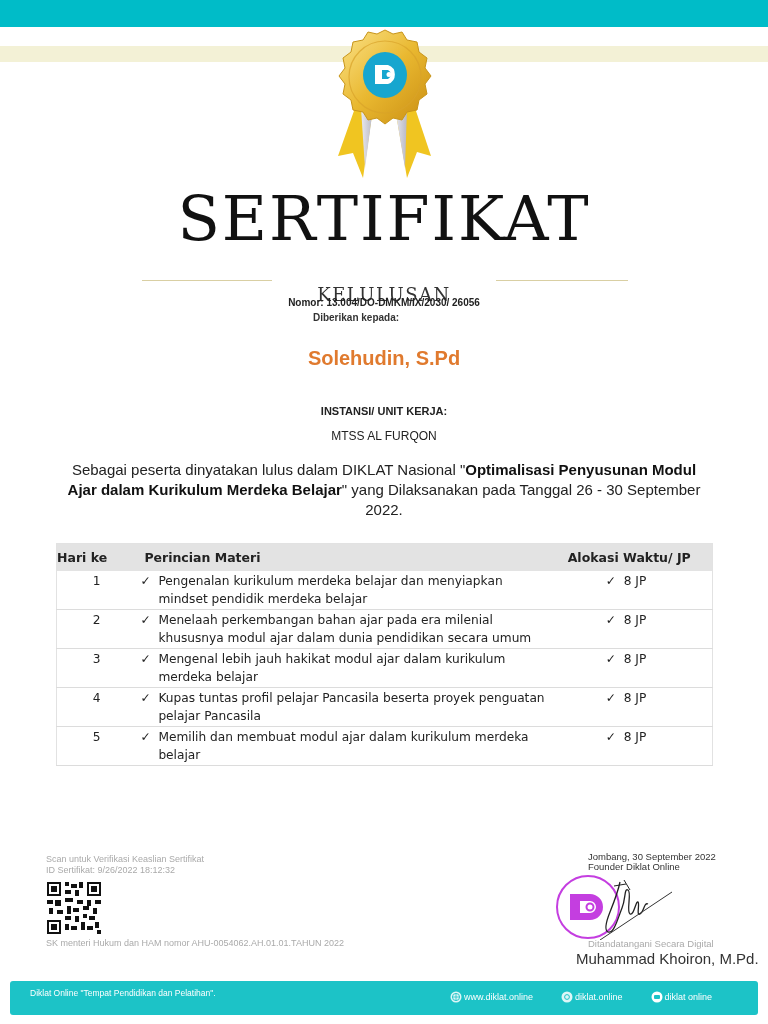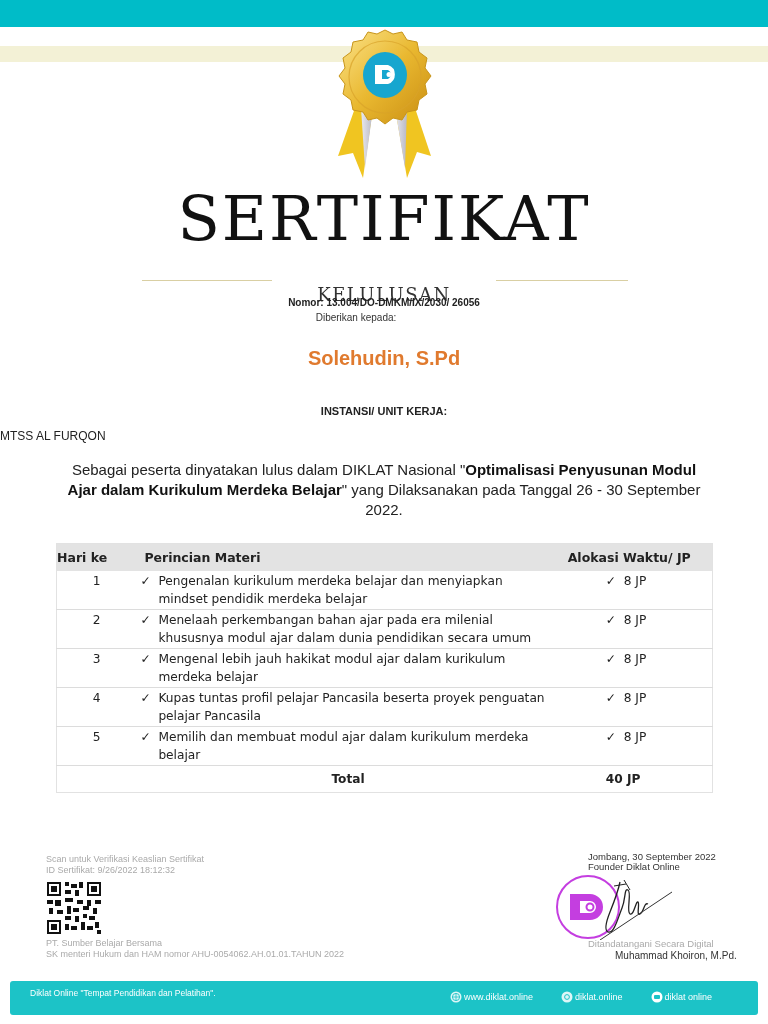--- a/index.html
+++ b/index.html
@@ -15,26 +15,26 @@
            font-family: "DejaVu Serif", serif; font-size: 62px; letter-spacing: 2px; color: #111; line-height: 1; }
 
   .sub-row { position: absolute; left: 0; width: 768px; top: 268px; height: 22px; }
   .sub-line { position: absolute; top: 12px; height: 1px; background: #d9cfa3; }
   .sub-line.left { left: 142px; width: 130px; }
   .sub-line.right { left: 496px; width: 132px; }
   .subtitle { position: absolute; left: 0; width: 768px; top: 0; text-align: center;
               font-family: "DejaVu Serif", serif; font-size: 18px; letter-spacing: 1.5px; color: #333; margin-top: 16px; }
 
   .nomor { position: absolute; left: 0; width: 768px; top: 297px; text-align: center; font-size: 10px; font-weight: bold; color: #222; }
-  .given { position: absolute; left: 0; width: 712px; top: 312px; text-align: center; font-size: 10px; font-weight: normal; color: #333; }
+  .given { position: absolute; left: 0; width: 712px; top: 312px; text-align: center; font-size: 10px; font-weight: bold; color: #333; }
 
   .recipient { position: absolute; left: 0; width: 768px; top: 347px; text-align: center; font-size: 20px; font-weight: bold; color: #e07a2e; }
 
   .inst-label { position: absolute; left: 0; width: 768px; top: 405px; text-align: center; font-size: 11px; font-weight: bold; color: #222; }
-  .inst-value { position: absolute; left: 0; width: 768px; top: 429px; text-align: left; font-size: 12px; color: #222; }
+  .inst-value { position: absolute; left: 0; width: 768px; top: 429px; text-align: center; font-size: 12px; color: #222; }
 
   .statement { position: absolute; left: 60px; width: 648px; top: 460px; text-align: center; font-size: 15px; line-height: 20px; color: #222; }
   .statement b { font-weight: bold; color: #111; }
 
   table.materi { position: absolute; left: 56px; top: 543px; width: 657px; border-collapse: collapse; font-family: "DejaVu Sans", sans-serif; font-size: 12.2px; color: #222; border: 1px solid #e2e2e2; }
   table.materi th { background: #e3e3e3; font-weight: bold; height: 27px; text-align: left; font-size: 12.5px; }
   table.materi td { vertical-align: top; line-height: 18px; padding-top: 1px; padding-bottom: 1px; border-bottom: 1.5px solid #dcdcdc; }
   table.materi tr.total td { font-weight: bold; height: 27px; vertical-align: middle; border-bottom: none; }
   .c-day { width: 80px; text-align: center; }
   .c-mat { width: 420px; }
@@ -49,21 +49,21 @@
   td.c-mat { padding-left: 4px; }
 
   .verify { position: absolute; left: 46px; top: 854px; font-size: 9px; color: #aaaaaa; line-height: 11px; }
   .qr { position: absolute; left: 47px; top: 882px; width: 54px; height: 52px; }
   .company { position: absolute; left: 46px; top: 938px; font-size: 9px; color: #aaaaaa; line-height: 11px; }
 
   .sig-block { position: absolute; left: 588px; top: 852px; font-size: 9.5px; color: #333; line-height: 10px; }
   .stamp { position: absolute; left: 555px; top: 874px; width: 66px; height: 66px; }
   .signature { position: absolute; left: 600px; top: 878px; width: 80px; height: 62px; }
   .digital { position: absolute; left: 588px; top: 938px; font-size: 9.5px; color: #aaaaaa; }
-  .signer { position: absolute; left: 615px; top: 950px; font-size: 10px; color: #333; text-align: right; }
+  .signer { position: absolute; left: 576px; top: 950px; font-size: 15px; color: #333; text-align: right; }
 
   .footer { position: absolute; left: 10px; top: 981px; width: 748px; height: 34px; background: #1cc3c7; border-radius: 3px; color: #fff; }
   .footer .addr { position: absolute; left: 20px; top: 6px; font-size: 8.5px; line-height: 12px; }
   .footer .links { position: absolute; left: 440px; top: 10px; font-size: 9px; display: flex; }
   .footer .link { display: flex; align-items: center; margin-right: 28px; }
   .footer .link svg { margin-right: 2px; }
 </style>
 </head>
 <body>
 
@@ -165,25 +165,20 @@
     </tr>
     <tr>
       <td class="c-day">5</td>
       <td class="c-mat">
           <div class="mat-wrap">
             <span class="chk">✓</span>
             <span class="txt">Memilih dan membuat modul ajar dalam kurikulum merdeka belajar</span>
           </div>
         </td>
       <td class="c-jp"><span class="jp"><span class="chk">✓</span><span>8 JP</span></span></td>
-    </tr>
-    <tr class="total">
-      <td class="c-day"></td>
-      <td class="c-mat" style="text-align:center">Total</td>
-      <td class="c-jp"><span class="jp">40 JP</span></td>
     </tr>
   </tbody>
 </table>
 
 <div class="verify">
   <div>Scan untuk Verifikasi Keaslian Sertifikat</div>
   <div>ID Sertifikat: 9/26/2022 18:12:32</div>
 </div>
 
 <svg class="qr" viewBox="0 0 27 26">
@@ -222,21 +217,20 @@
     <rect x="9" y="21" width="2" height="3"></rect>
       <rect x="12" y="22" width="3" height="2"></rect>
       <rect x="17" y="20" width="2" height="4"></rect>
     <rect x="20" y="22" width="3" height="2"></rect>
       <rect x="24" y="20" width="2" height="3"></rect>
       <rect x="25" y="24" width="2" height="2"></rect>
   </g>
 </svg>
 
 <div class="company">
-  <div>PT. Sumber Belajar Bersama</div>
   <div>SK menteri Hukum dan HAM nomor AHU-0054062.AH.01.01.TAHUN 2022</div>
 </div>
 
 <div class="sig-block">
   <div>Jombang, 30 September 2022</div>
   <div>Founder Diklat Online</div>
 </div>
 
 <svg class="stamp" viewBox="0 0 66 66">
   <circle cx="33" cy="33" r="31" fill="none" stroke="#c43ee0" stroke-width="2"></circle>

